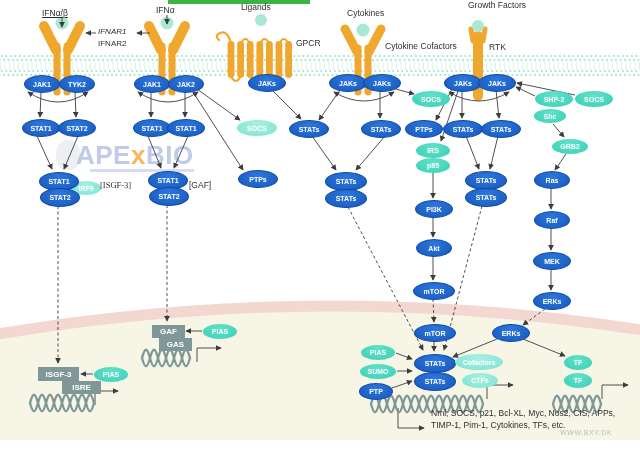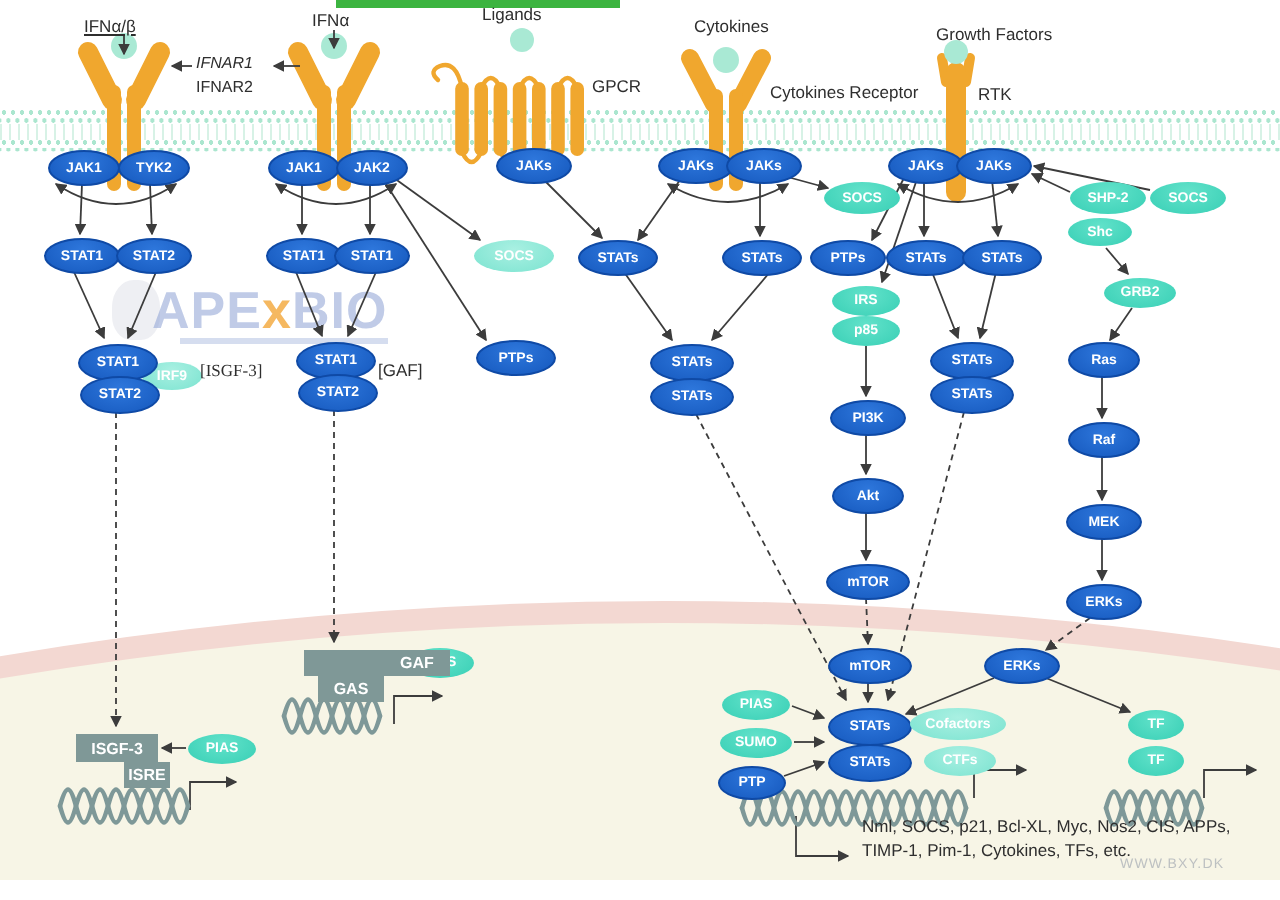--- a/index.html
+++ b/index.html
@@ -265,34 +265,34 @@
       <div class="n blue" style="left: 414px; top: 353.5px; width: 40px; height: 17px;">STATs</div>
       <div class="n blue" style="left: 414px; top: 371.5px; width: 40px; height: 17px;">STATs</div>
       <div class="n teal2" style="left: 455px; top: 354px; width: 48px; height: 16px;">Cofactors</div>
       <div class="n teal2" style="left: 462px; top: 372.5px; width: 36px; height: 15px;">CTFs</div>
       <div class="n teal" style="left: 564px; top: 354.5px; width: 28px; height: 15px;">TF</div>
       <div class="n teal" style="left: 564px; top: 372.5px; width: 28px; height: 15px;">TF</div>
       <div class="n teal" style="left: 203px; top: 323.5px; width: 34px; height: 15px;">PIAS</div>
       <div class="n teal" style="left: 94px; top: 366.5px; width: 34px; height: 15px;">PIAS</div>
     </div>
 
-  <div class="gbox z6" style="left:152px;top:325px;width:33px;height:13px;padding-left:40px;">GAF</div>
+  <div class="gbox z6" style="left:152px;top:325px;width:33px;height:13px;">GAF</div>
   <div class="gbox z6" style="left:159px;top:338px;width:33px;height:13px;">GAS</div>
   <div class="gbox z6" style="left:38px;top:367px;width:41px;height:14px;">ISGF-3</div>
-  <div class="gbox z6" style="left:62px;top:381px;width:23px;height:13px;">ISRE</div>
+  <div class="gbox z6" style="left:62px;top:381px;width:39px;height:13px;">ISRE</div>
 
   <div class="lbl z6" style="left:42px;top:8px;text-decoration:underline;">IFNα/β</div>
   <div class="lbl z6" style="left:156px;top:5px;">IFNα</div>
   <div class="lbl z6" style="left:241px;top:2px;">Ligands</div>
   <div class="lbl z6" style="left:347px;top:8px;">Cytokines</div>
-  <div class="lbl z6" style="left:468px;top:12px;">Growth Factors</div>
+  <div class="lbl z6" style="left:468px;top:0;">Growth Factors</div>
   <div class="lbl sm z6" style="left:98px;top:27px;font-style:italic;">IFNAR1</div>
   <div class="lbl sm z6" style="left:98px;top:39px;">IFNAR2</div>
   <div class="lbl z6" style="left:296px;top:38px;">GPCR</div>
-  <div class="lbl z6" style="left:385px;top:41px;">Cytokines Receptor</div>
+  <div class="lbl z6" style="left:385px;top:41px;">Cytokine Cofactors</div>
   <div class="lbl z6" style="left:489px;top:42px;">RTK</div>
   <div class="lbl z6" style="left:100px;top:180px;font-family:Liberation Serif, serif;">[ISGF-3]</div>
   <div class="lbl z6" style="left:189px;top:180px;">[GAF]</div>
   <div class="lbl z6" style="left:431px;top:408px;">Nml, SOCS, p21, Bcl-XL, Myc, Nos2, CIS, APPs,</div>
   <div class="lbl z6" style="left:431px;top:420px;">TIMP-1, Pim-1, Cytokines, TFs, etc.</div>
 
   <div id="wm-corner">WWW.BXY.DK</div>
 </div>
 
 </body></html>

